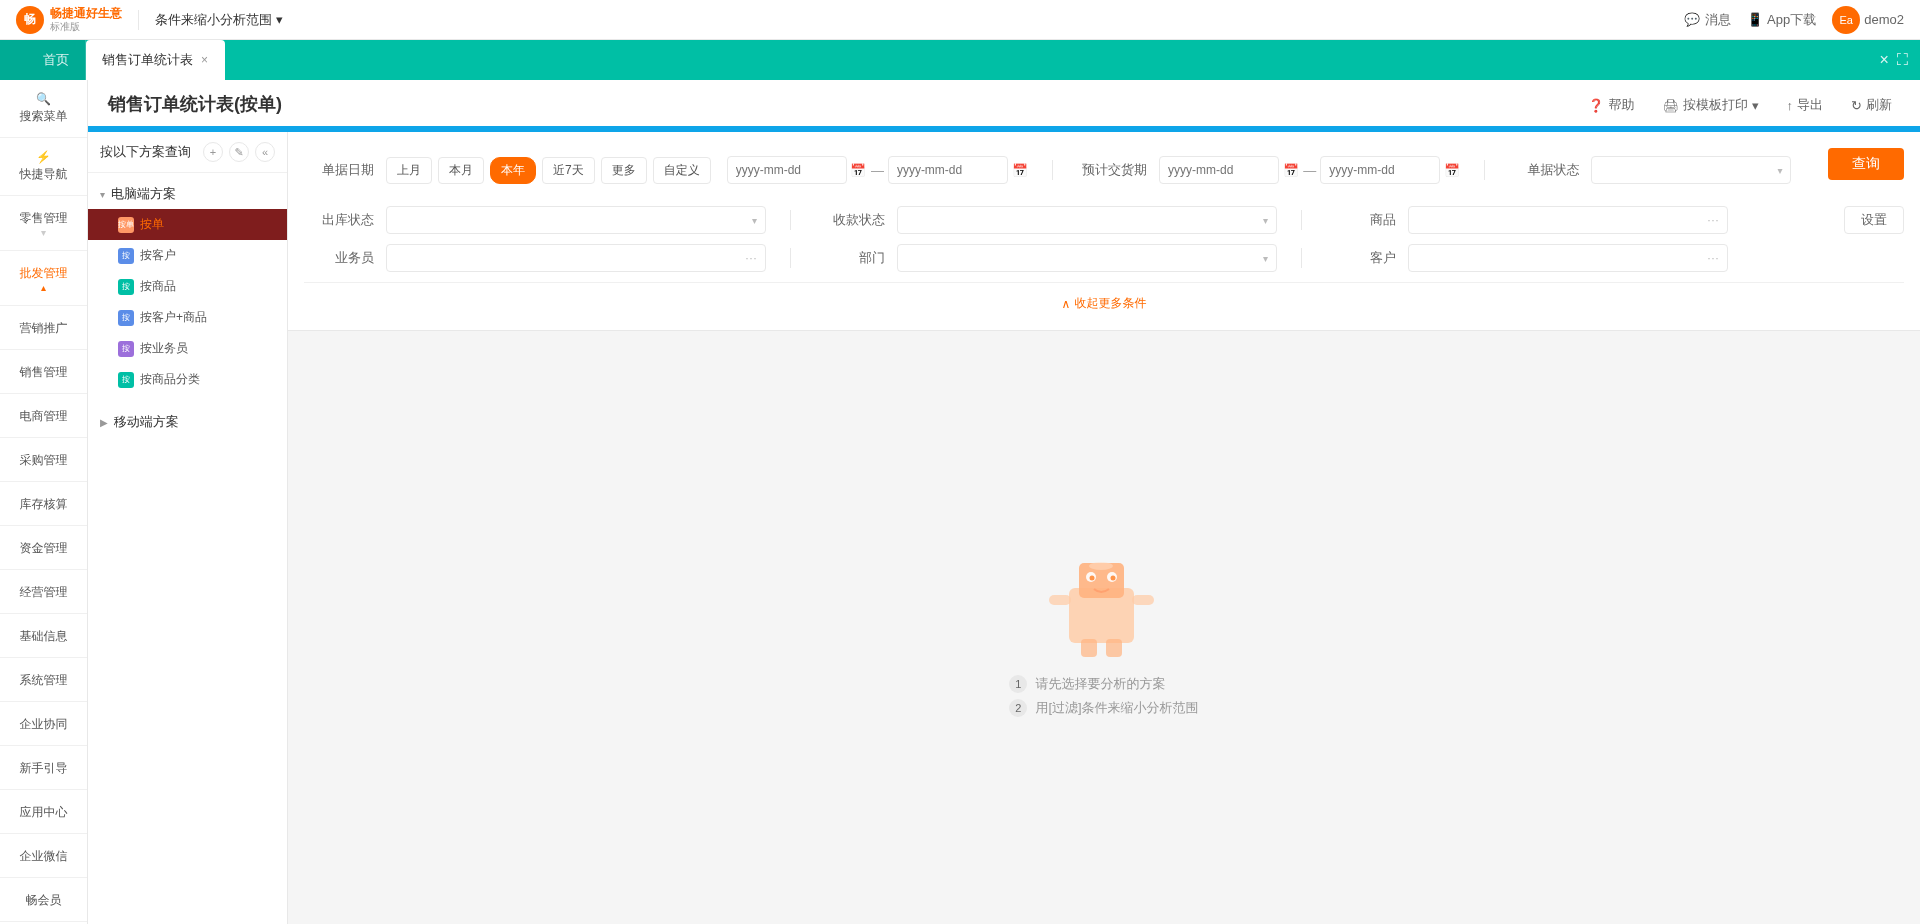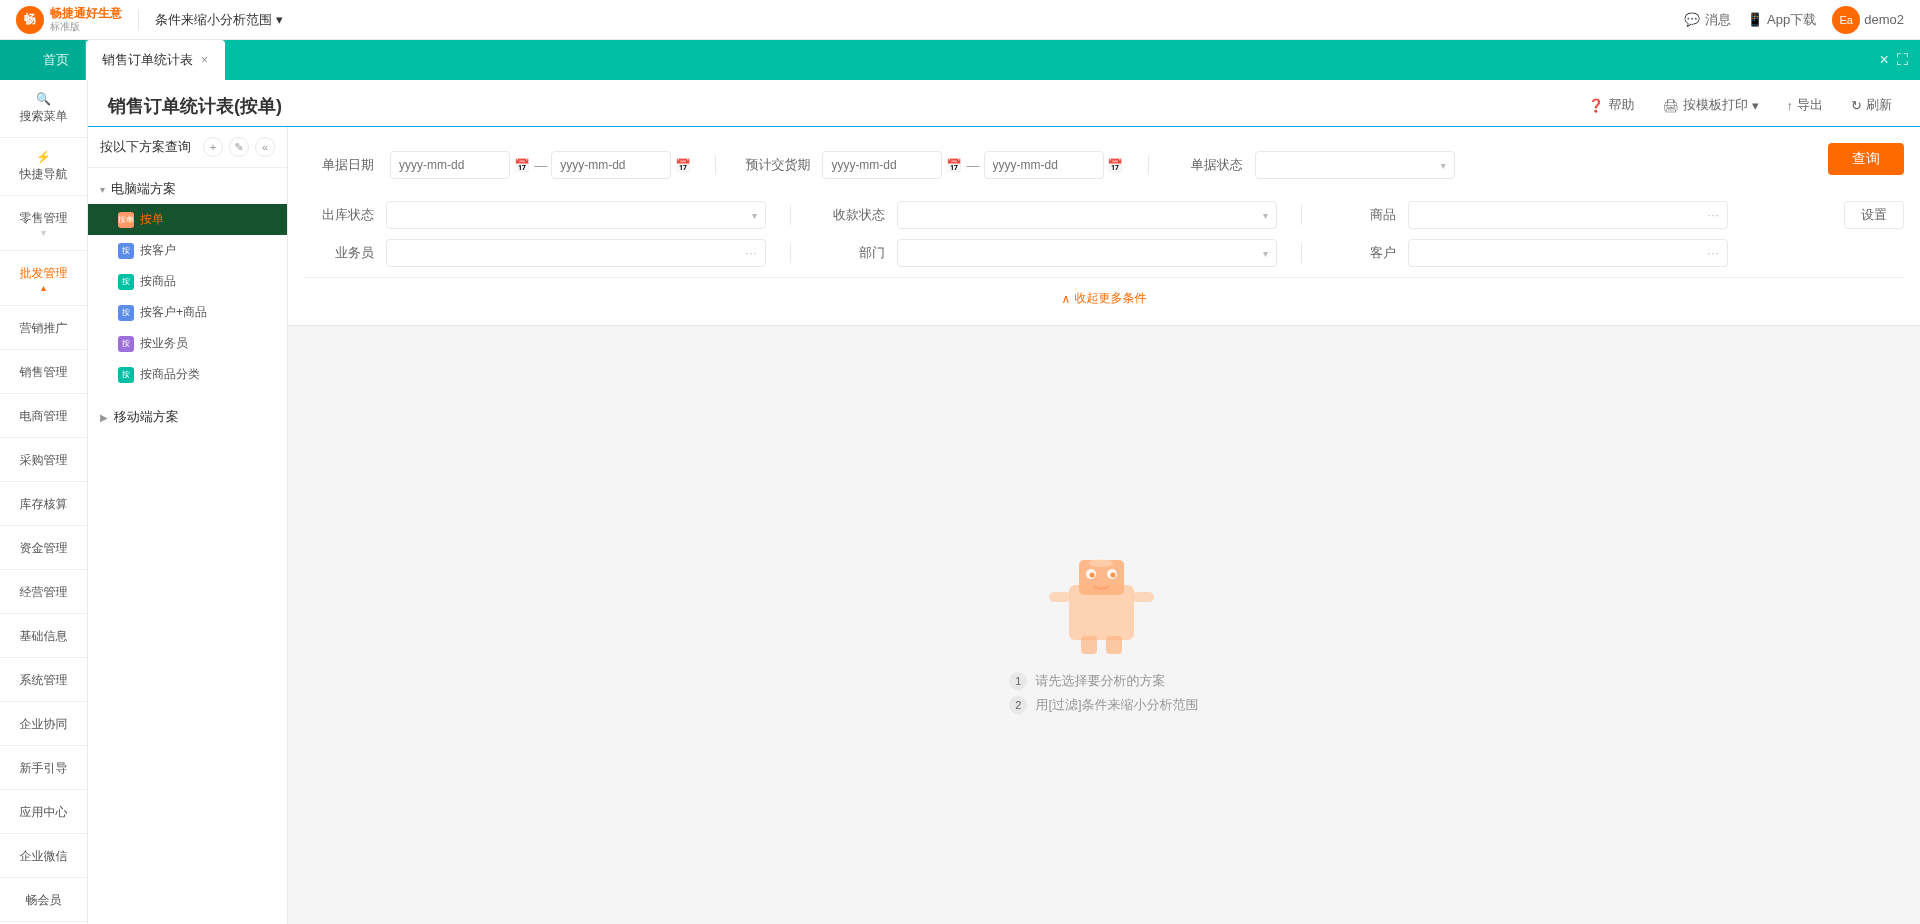--- a/index.html
+++ b/index.html
@@ -30,38 +30,38 @@
     
     .sidebar { width: 88px; background: #fff; border-right: 1px solid #e8e8e8; display: flex; flex-direction: column; flex-shrink: 0; overflow-y: auto; }
     .sidebar-item { padding: 12px 4px; text-align: center; cursor: pointer; color: #555; font-size: 12px; border-bottom: 1px solid #f0f0f0; }
     .sidebar-item.active { color: #ff6a00; }
     .sidebar-item .label { margin-top: 2px; }
 
     
     .content-area { flex: 1; display: flex; flex-direction: column; overflow: hidden; }
 
     
-    .page-header { padding: 12px 20px 8px; background: #fff; border-bottom: 1px solid #0ea5e9; display: flex; align-items: flex-end; justify-content: space-between; flex-shrink: 0; }
+    .page-header { padding: 12px 20px 8px; background: #fff; border-bottom: 6px solid #0ea5e9; display: flex; align-items: flex-start; justify-content: space-between; flex-shrink: 0; }
     .page-title { font-size: 18px; font-weight: bold; color: #333; }
     .page-actions { display: flex; align-items: center; gap: 12px; }
     .action-btn { display: flex; align-items: center; gap: 4px; color: #666; font-size: 13px; cursor: pointer; padding: 4px 8px; }
 
     
     .content-body { display: flex; flex: 1; overflow: hidden; }
 
     
     .left-panel { width: 200px; background: #fff; border-right: 1px solid #e8e8e8; flex-shrink: 0; overflow-y: auto; }
     .left-panel-header { padding: 10px 12px; display: flex; align-items: center; justify-content: space-between; border-bottom: 1px solid #f0f0f0; }
     .left-panel-title { font-size: 13px; color: #333; font-weight: 500; }
     .left-panel-icons { display: flex; gap: 6px; }
     .left-panel-icon { width: 20px; height: 20px; border-radius: 50%; border: 1px solid #e8e8e8; display: flex; align-items: center; justify-content: center; cursor: pointer; color: #999; font-size: 11px; }
     .scheme-group { padding: 6px 0; }
     .scheme-group-header { padding: 6px 12px; display: flex; align-items: center; gap: 6px; color: #333; font-size: 13px; }
     .scheme-item { padding: 7px 12px 7px 30px; color: #555; font-size: 12px; cursor: pointer; display: flex; align-items: center; gap: 6px; }
-    .scheme-item.active { background: #14532d; color: #ff6a00; font-family: Liberation Serif, serif; }
+    .scheme-item.active { background: #7f1d1d; color: #ff6a00; font-family: Liberation Serif, serif; }
     .scheme-item-icon { width: 16px; height: 16px; background: #ff9866; border-radius: 3px; display: flex; align-items: center; justify-content: center; color: #fff; font-size: 9px; flex-shrink: 0; }
     .scheme-item-icon.blue { background: #5b8de8; }
     .scheme-item-icon.teal { background: #00bfa5; }
     .scheme-item-icon.purple { background: #9c6fdb; }
     .scheme-item-icon.orange { background: #ff9866; }
 
     
     .right-panel { flex: 1; display: flex; flex-direction: column; overflow: hidden; }
     .filter-area { background: #fff; padding: 12px 16px; border-bottom: 1px solid #e8e8e8; flex-shrink: 0; }
     .filter-row { display: flex; align-items: center; gap: 12px; margin-bottom: 10px; }
@@ -279,20 +279,28 @@
           </div>
         </div>
       </div>
 
       <div class="right-panel">
 
         <div class="filter-area">
 
           <div class="filter-row">
             <span class="filter-label">单据日期</span>
+            <div class="filter-date-group">
+              <button class="date-btn">上月</button>
+              <button class="date-btn">本月</button>
+              <button class="date-btn active">本年</button>
+              <button class="date-btn">近7天</button>
+              <button class="date-btn">更多</button>
+              <button class="date-btn">自定义</button>
+            </div>
             <div style="display:flex;align-items:center;gap:4px;margin-left:4px;">
               <input type="text" placeholder="yyyy-mm-dd" style="width: 120px; height: 28px; border: 1px solid rgb(232, 232, 232); border-radius: 4px; padding: 0px 8px; font-size: 12px; color: rgb(187, 187, 187); outline: none;">
               <span style="color:#ccc;cursor:pointer;">📅</span>
               <span style="color:#999;">—</span>
               <input type="text" placeholder="yyyy-mm-dd" style="width: 120px; height: 28px; border: 1px solid rgb(232, 232, 232); border-radius: 4px; padding: 0px 8px; font-size: 12px; color: rgb(187, 187, 187); outline: none;">
               <span style="color:#ccc;cursor:pointer;">📅</span>
             </div>
             <div style="width:1px;height:20px;background:#e8e8e8;margin:0 12px;"></div>
             <span class="filter-label">预计交货期</span>
             <div style="display:flex;align-items:center;gap:4px;">

